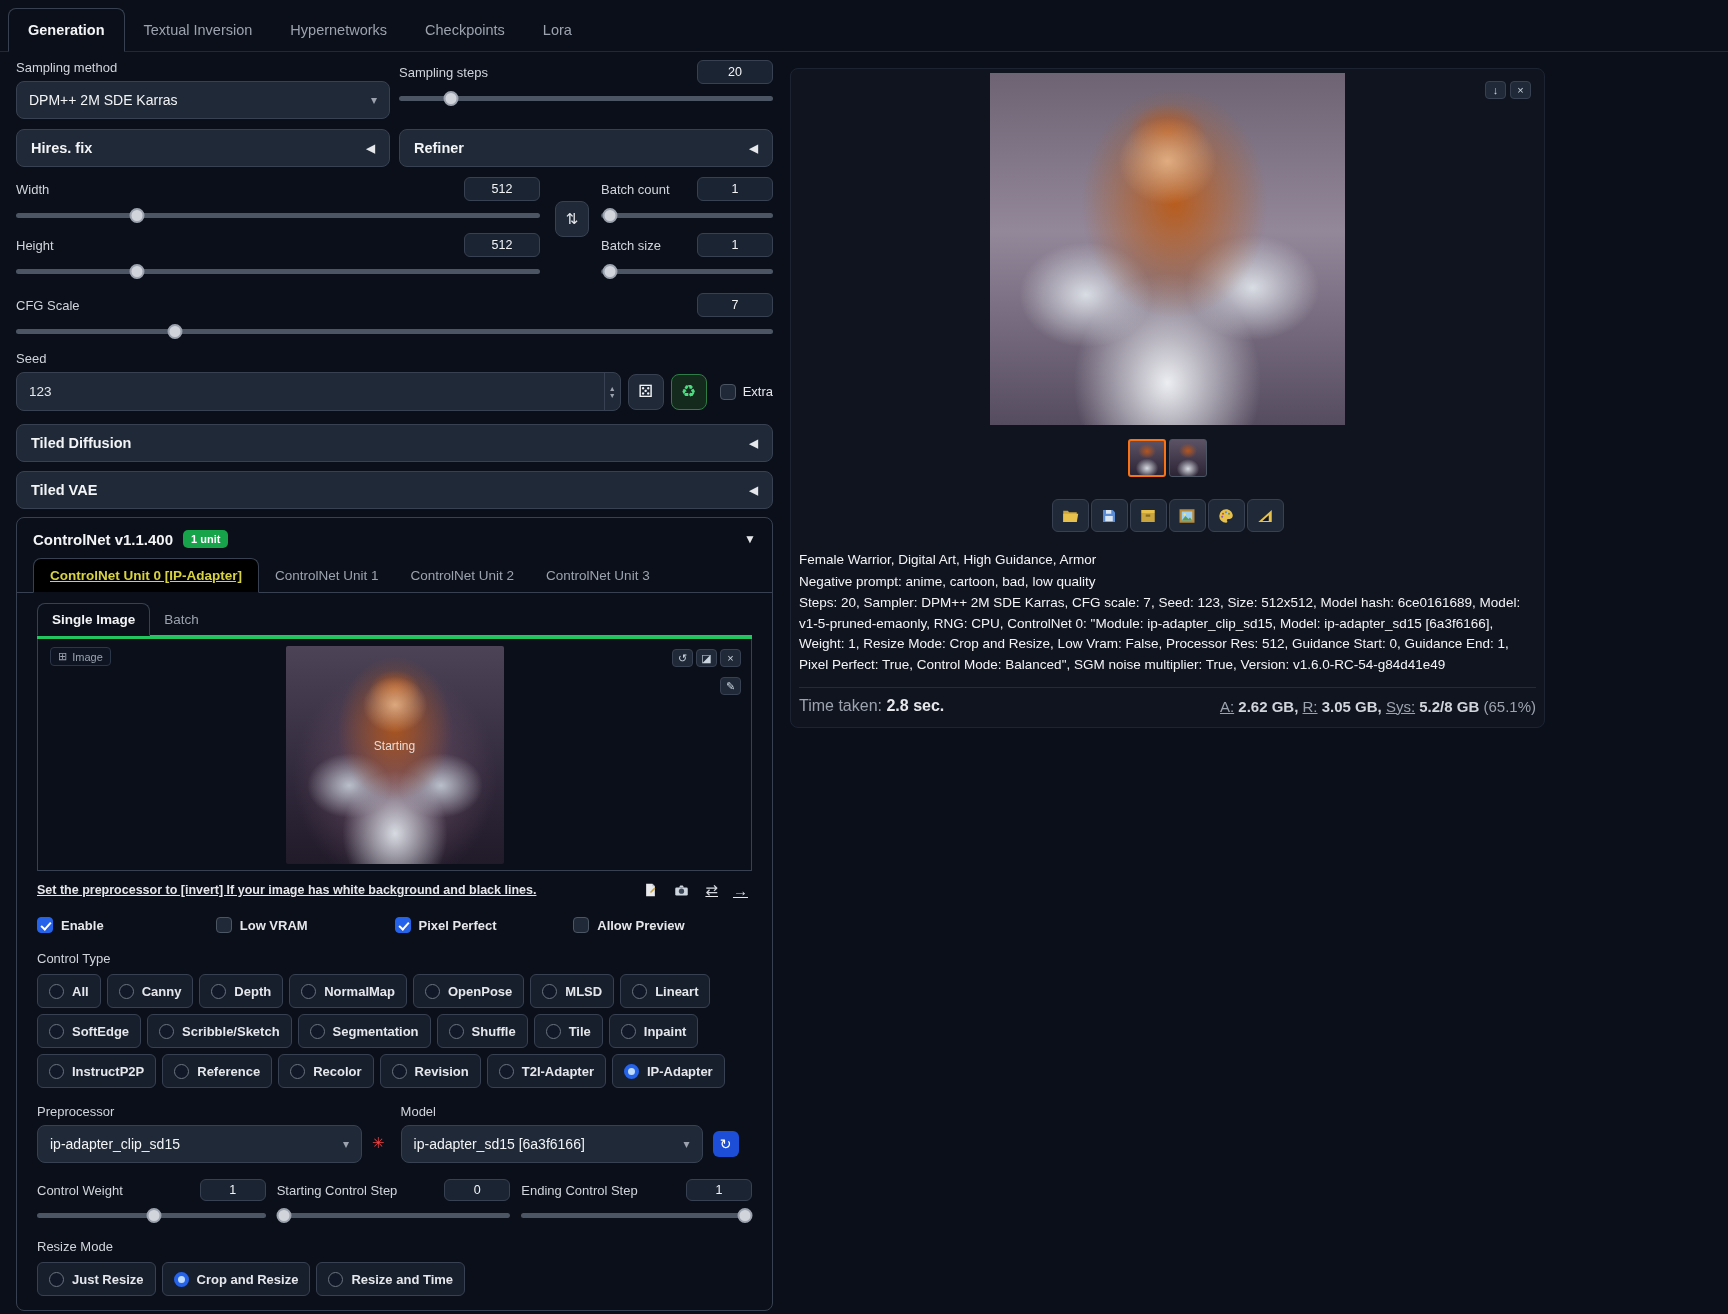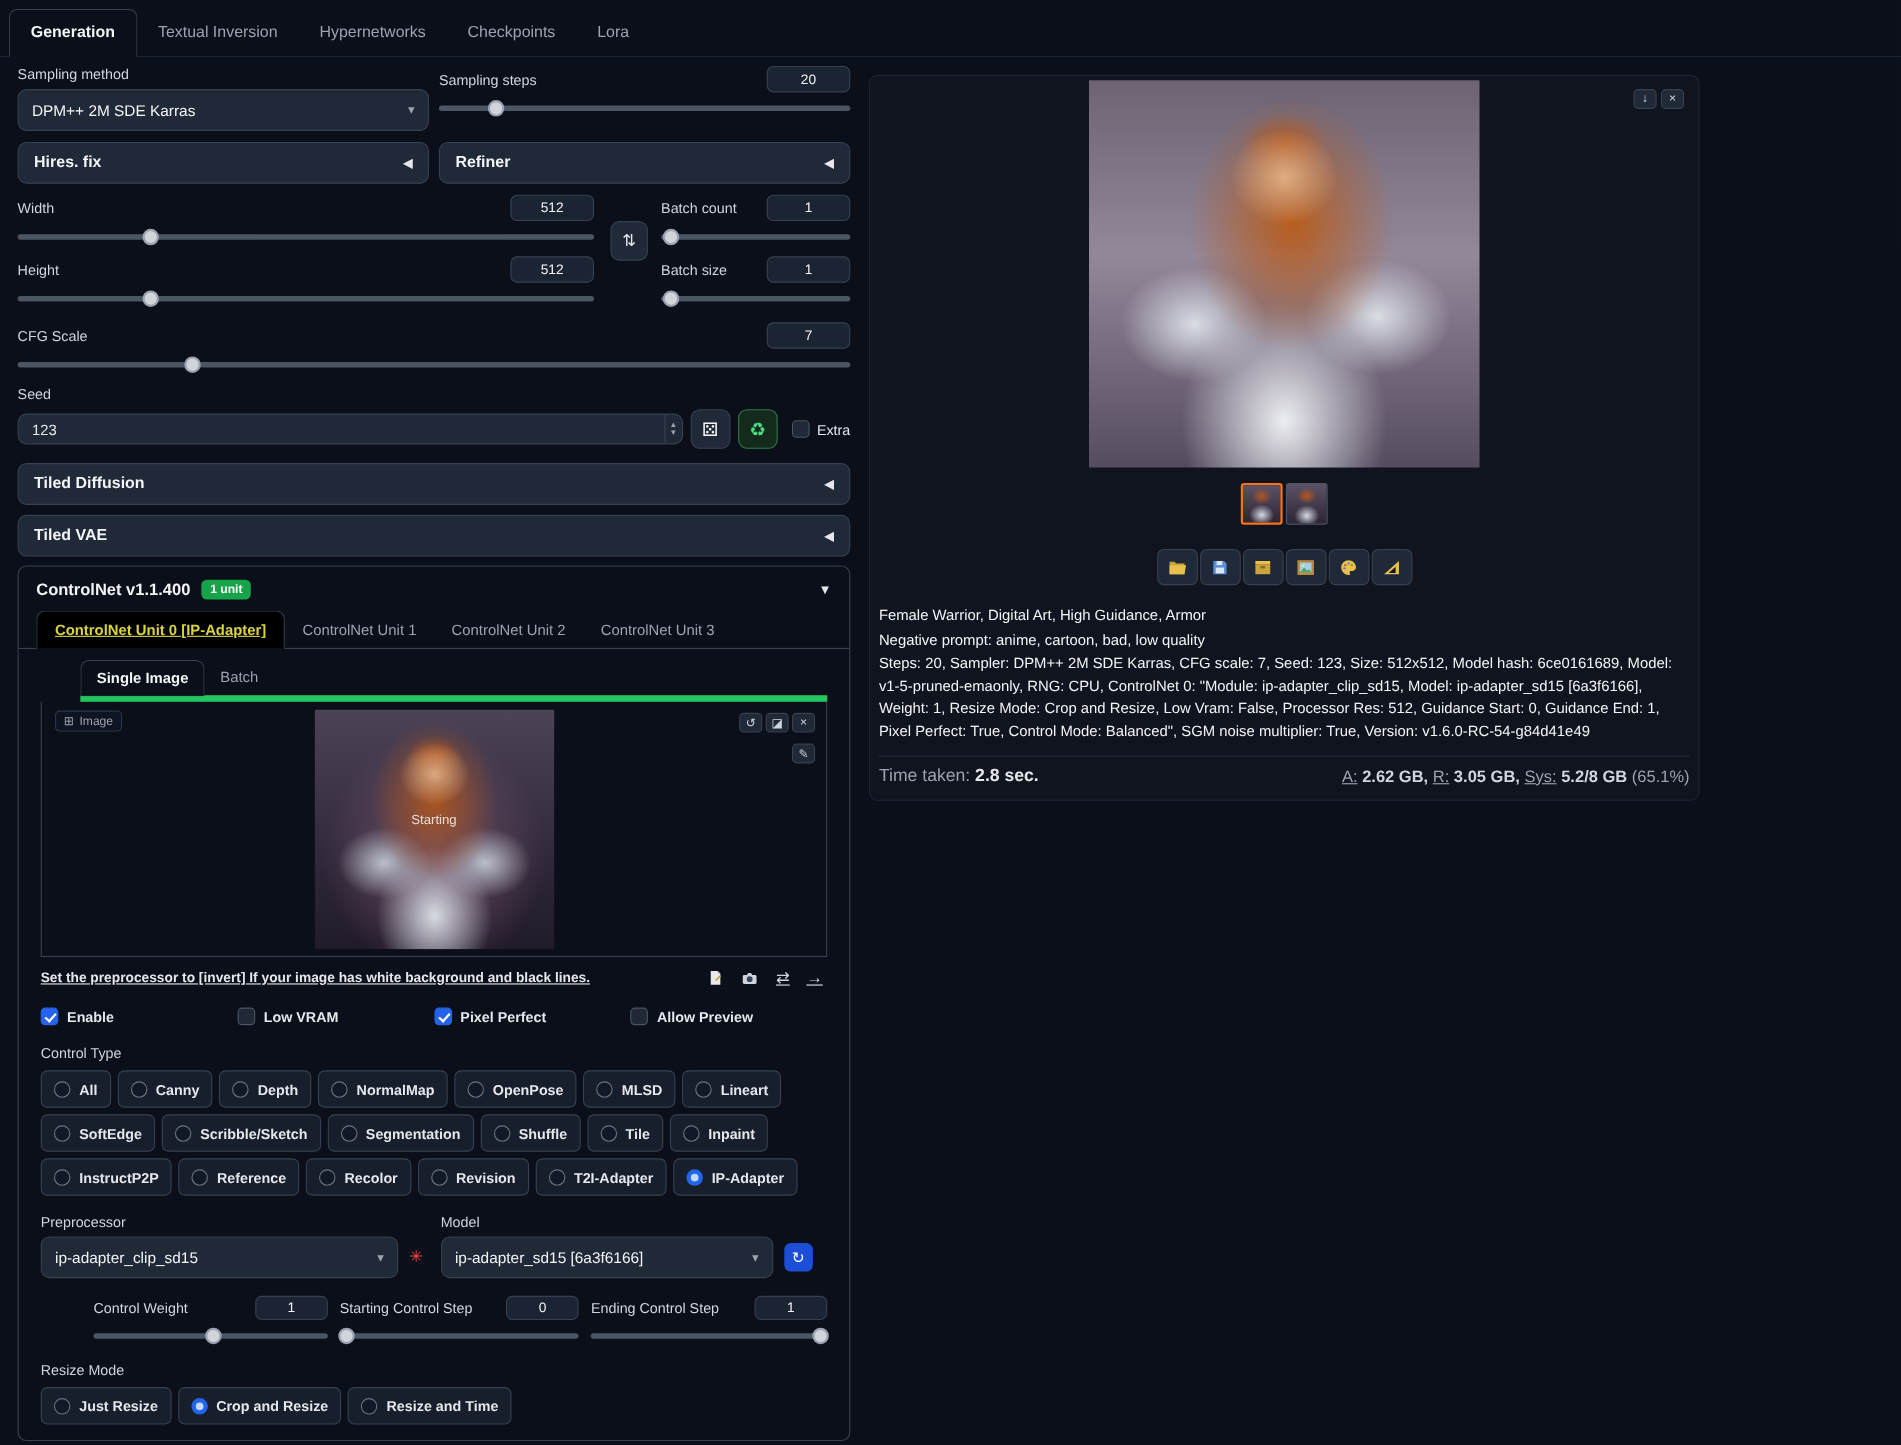--- a/index.html
+++ b/index.html
@@ -44,40 +44,40 @@
   .left-col { position:absolute; left:16px; top:60px; width:757px; }
   .row { display:flex; gap:9px; margin-bottom:10px; }
   .half { width:374px; }
   .dims-row { display:flex; margin-bottom:4px; }
   .dims-left { width:524px; }
   .dims-right { width:172px; margin-left:12px; }
   .dimblock { margin-bottom:8px; }
   .switch-btn { width:34px; height:36px; margin:24px 0 0 15px; background:#1f2937; border:1px solid #374151;
     border-radius:8px; color:#e5e7eb; font-size:15px; cursor:pointer; }
   .seed-row { display:flex; align-items:center; gap:7px; margin-bottom:13px; }
-  .seed-input { flex:1; background:#1f2937; border:1px solid #374151; border-radius:8px; height:28px;
+  .seed-input { flex:1; background:#1f2937; border:1px solid #374151; border-radius:8px; height:39px;
     display:flex; align-items:center; justify-content:space-between; padding:0 0 0 12px; font-size:13.5px; }
   .spinner { display:flex; flex-direction:column; justify-content:center; border-left:1px solid #374151;
     height:100%; padding:0 4px; color:#9ca3af; font-size:7px; line-height:7px; }
   .seed-btn { width:36px; height:36px; background:#1f2937; border:1px solid #374151; border-radius:8px;
     display:flex; align-items:center; justify-content:center; font-size:17px; color:#f3f4f6; cursor:pointer; }
   .seed-btn.green { background:#142a1d; border-color:#2e7d46; color:#4ade80; }
   .extra { display:flex; align-items:center; gap:7px; margin-left:6px; }
   
   .cn-panel { border:1px solid #374151; border-radius:8px; margin-top:8px; padding-bottom:14px; }
   .cn-header { display:flex; align-items:center; gap:10px; padding:12px 16px 10px; }
   .cn-title { font-size:15px; font-weight:700; color:#f3f4f6; }
   .cn-badge { background:#16a34a; color:#fff; font-size:11px; font-weight:700; padding:3px 8px; border-radius:5px; }
   .cn-caret { margin-left:auto; font-size:12px; color:#e5e7eb; cursor:pointer; }
   .cn-unit-tabs { display:flex; align-items:flex-end; border-bottom:1px solid #374151; padding:0 16px; }
   .unit-tab { padding:9px 16px; font-size:13.5px; color:#9ca3af; cursor:pointer; }
   .unit-tab.active { color:#d8d341; font-weight:700; border:1px solid #374151; border-bottom:1px solid #0b0f19;
     border-radius:8px 8px 0 0; margin-bottom:-1px; background:#000000;text-decoration:underline; }
   .cn-body { padding:10px 20px 0; }
-  .img-tabs { display:flex; border-bottom:6px solid #22c55e;margin-left:36px; }
+  .img-tabs { display:flex; align-items:flex-end; border-bottom:4px solid #22c55e; }
   .img-tab { padding:8px 14px; font-size:13.5px; color:#9ca3af; cursor:pointer; }
   .img-tab.active { color:#f3f4f6; font-weight:700; border:1px solid #374151; border-bottom:1px solid #0b0f19;
     border-radius:8px 8px 0 0; margin-bottom:-1px; background:#0b0f19; }
   .dropzone { border:1px solid #374151; border-top:none; height:232px; position:relative;
     display:flex; align-items:center; justify-content:center; }
   .img-chip { position:absolute; left:12px; top:8px; display:flex; align-items:center; gap:5px;
     font-size:11px; color:#9ca3af; border:1px solid #2b3648; background:#0e1422; border-radius:4px; padding:2px 7px; }
   .mini { width:21px; height:18px; background:#1f2937; border:1px solid #374151; border-radius:4px;
     display:flex; align-items:center; justify-content:center; font-size:11px; color:#cbd5e1; cursor:pointer; }
   .mini-btns { position:absolute; right:10px; top:10px; display:flex; gap:3px; }
@@ -103,21 +103,21 @@
   .ct-label { font-size:13px; color:#d1d5db; margin-top:18px; }
   .pills { display:flex; flex-wrap:wrap; gap:6px; margin-top:8px; width:730px; }
   .ctype { display:flex; align-items:center; gap:8px; padding:0 11px; height:34px;
     background:#171f2d; border:1px solid #374151; border-radius:6px; font-size:13px; font-weight:600;
     color:#e5e7eb; cursor:pointer; }
   .pm-row { display:flex; align-items:flex-end; gap:10px; margin-top:16px; }
   .pm-col { display:flex; flex-direction:column; }
   .burst { font-size:15px; color:#ef4444; margin-bottom:11px; cursor:pointer; }
   .refresh-btn { width:26px; height:26px; border-radius:6px; background:#1d4ed8; color:#fff;
     display:flex; align-items:center; justify-content:center; font-size:14px; margin-bottom:6px; cursor:pointer; }
-  .wrow { display:flex; gap:11px; margin-top:16px;margin-left:48px; }
+  .wrow { display:flex; gap:11px; margin-top:16px; }
   .wcol .slider { margin-top:2px; }
   
   .right-panel { position:absolute; left:790px; top:68px; width:755px; background:#10141f;
     border:1px solid #1c2434; border-radius:8px; padding:2px 0 12px; }
   .result-wrap { position:relative; display:flex; justify-content:center; padding-top:2px; }
   .result-art { width:355px; height:352px;
     background:
       radial-gradient(70px 62px at 50% 25%, #e0ac80 0%, rgba(224,172,128,0) 70%),
       radial-gradient(52px 40px at 50% 17%, #b45a22 0%, rgba(180,90,34,0) 75%),
       radial-gradient(130px 160px at 52% 37%, #b85d1e 0%, rgba(184,93,30,0) 72%),

